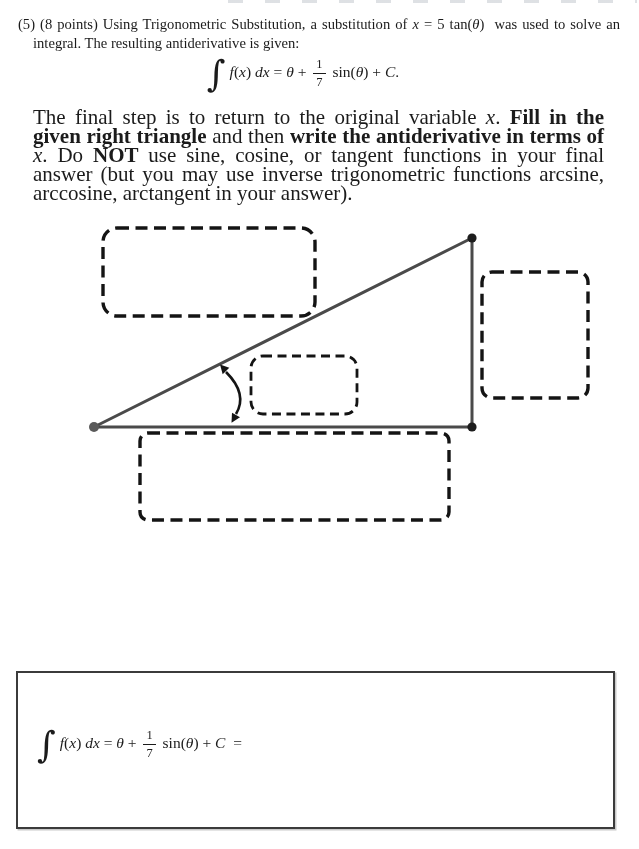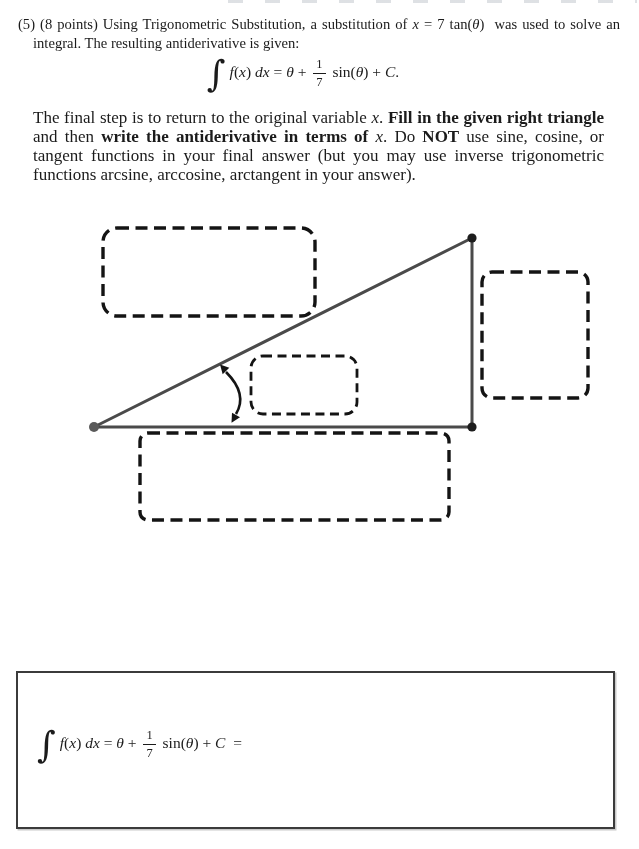--- a/index.html
+++ b/index.html
@@ -15,21 +15,21 @@
     position:absolute;left:228px;top:0;width:409px;height:3px;opacity:.55;
     background:repeating-linear-gradient(90deg,#c3c8ce 0 15px,transparent 15px 37px);
   }
   .q-p1{
     position:absolute;left:18px;top:15px;width:587px;margin:0;
     font-size:14.6px;line-height:19px;text-align:justify;
     padding-left:15px;text-indent:-15px;
   }
   .q-p2{
     position:absolute;left:33px;top:108px;width:571px;margin:0;
-    font-size:17px;line-height:19px;text-align:justify;font-family:Liberation Serif, serif;
+    font-size:21px;line-height:19px;text-align:justify;font-family:Liberation Serif, serif;
   }
   .b{font-weight:bold;}
   .it{font-style:italic;}
   .math-line{font-size:15.5px;white-space:nowrap;}
   .math-line .int{
     font-size:36px;line-height:0;vertical-align:-9px;
     margin-right:4px;font-family:"DejaVu Serif",serif;
   }
   .frac{
     display:inline-block;vertical-align:middle;text-align:center;
@@ -54,21 +54,21 @@
   }
   .answer-formula{position:absolute;left:19px;top:56px;}
 </style>
 </head>
 <body style="--page-bg: #ffffff; --text: #1b1b1b; --triangle-line: #4a4a4a; --dashed-box: #141414; --vertex-dot: #1d1d1d; --vertex-dot-left: #5a5a5a; --answer-box-border: #3b3b3b;">
 
 <div class="page">
 
   <div class="remnant"></div>
 
-  <p class="q-p1"><span>(5) (8 points) Using Trigonometric Substitution, a substitution of </span><span class="it">x</span><span> = 7 tan(</span><span class="it">θ</span><span>)&nbsp; was used to solve an integral. The resulting antiderivative is given:</span></p>
+  <p class="q-p1"><span>(5) (8 points) Using Trigonometric Substitution, a substitution of </span><span class="it">x</span><span> = 5 tan(</span><span class="it">θ</span><span>)&nbsp; was used to solve an integral. The resulting antiderivative is given:</span></p>
 
   <div class="display-formula math-line"><span class="int">∫</span><span class="it">f</span><span>(</span><span class="it">x</span><span>) </span><span class="it">dx</span><span> = </span><span class="it">θ</span><span> + </span><span class="frac"><span class="num">1</span><span class="den">7</span></span><span> sin(</span><span class="it">θ</span><span>) + </span><span class="it">C</span><span>.</span></div>
 
   <p class="q-p2"><span>The final step is to return to the original variable </span><span class="it">x</span><span>. </span><span class="b">Fill in the given right triangle</span><span> and then </span><span class="b">write the antiderivative in terms of</span><span> </span><span class="it">x</span><span>. Do </span><span class="b">NOT</span><span> use sine, cosine, or tangent functions in your final answer (but you may use inverse trigonometric functions arcsine, arccosine, arctangent in your answer).</span></p>
 
   <svg class="diagram" width="639" height="330" viewBox="0 210 639 330">
 
     <line class="tri" x1="94" y1="427" x2="472" y2="427"></line>
     <line class="tri" x1="472" y1="427" x2="472" y2="238"></line>
     <line class="tri" x1="94" y1="427" x2="472" y2="238"></line>

